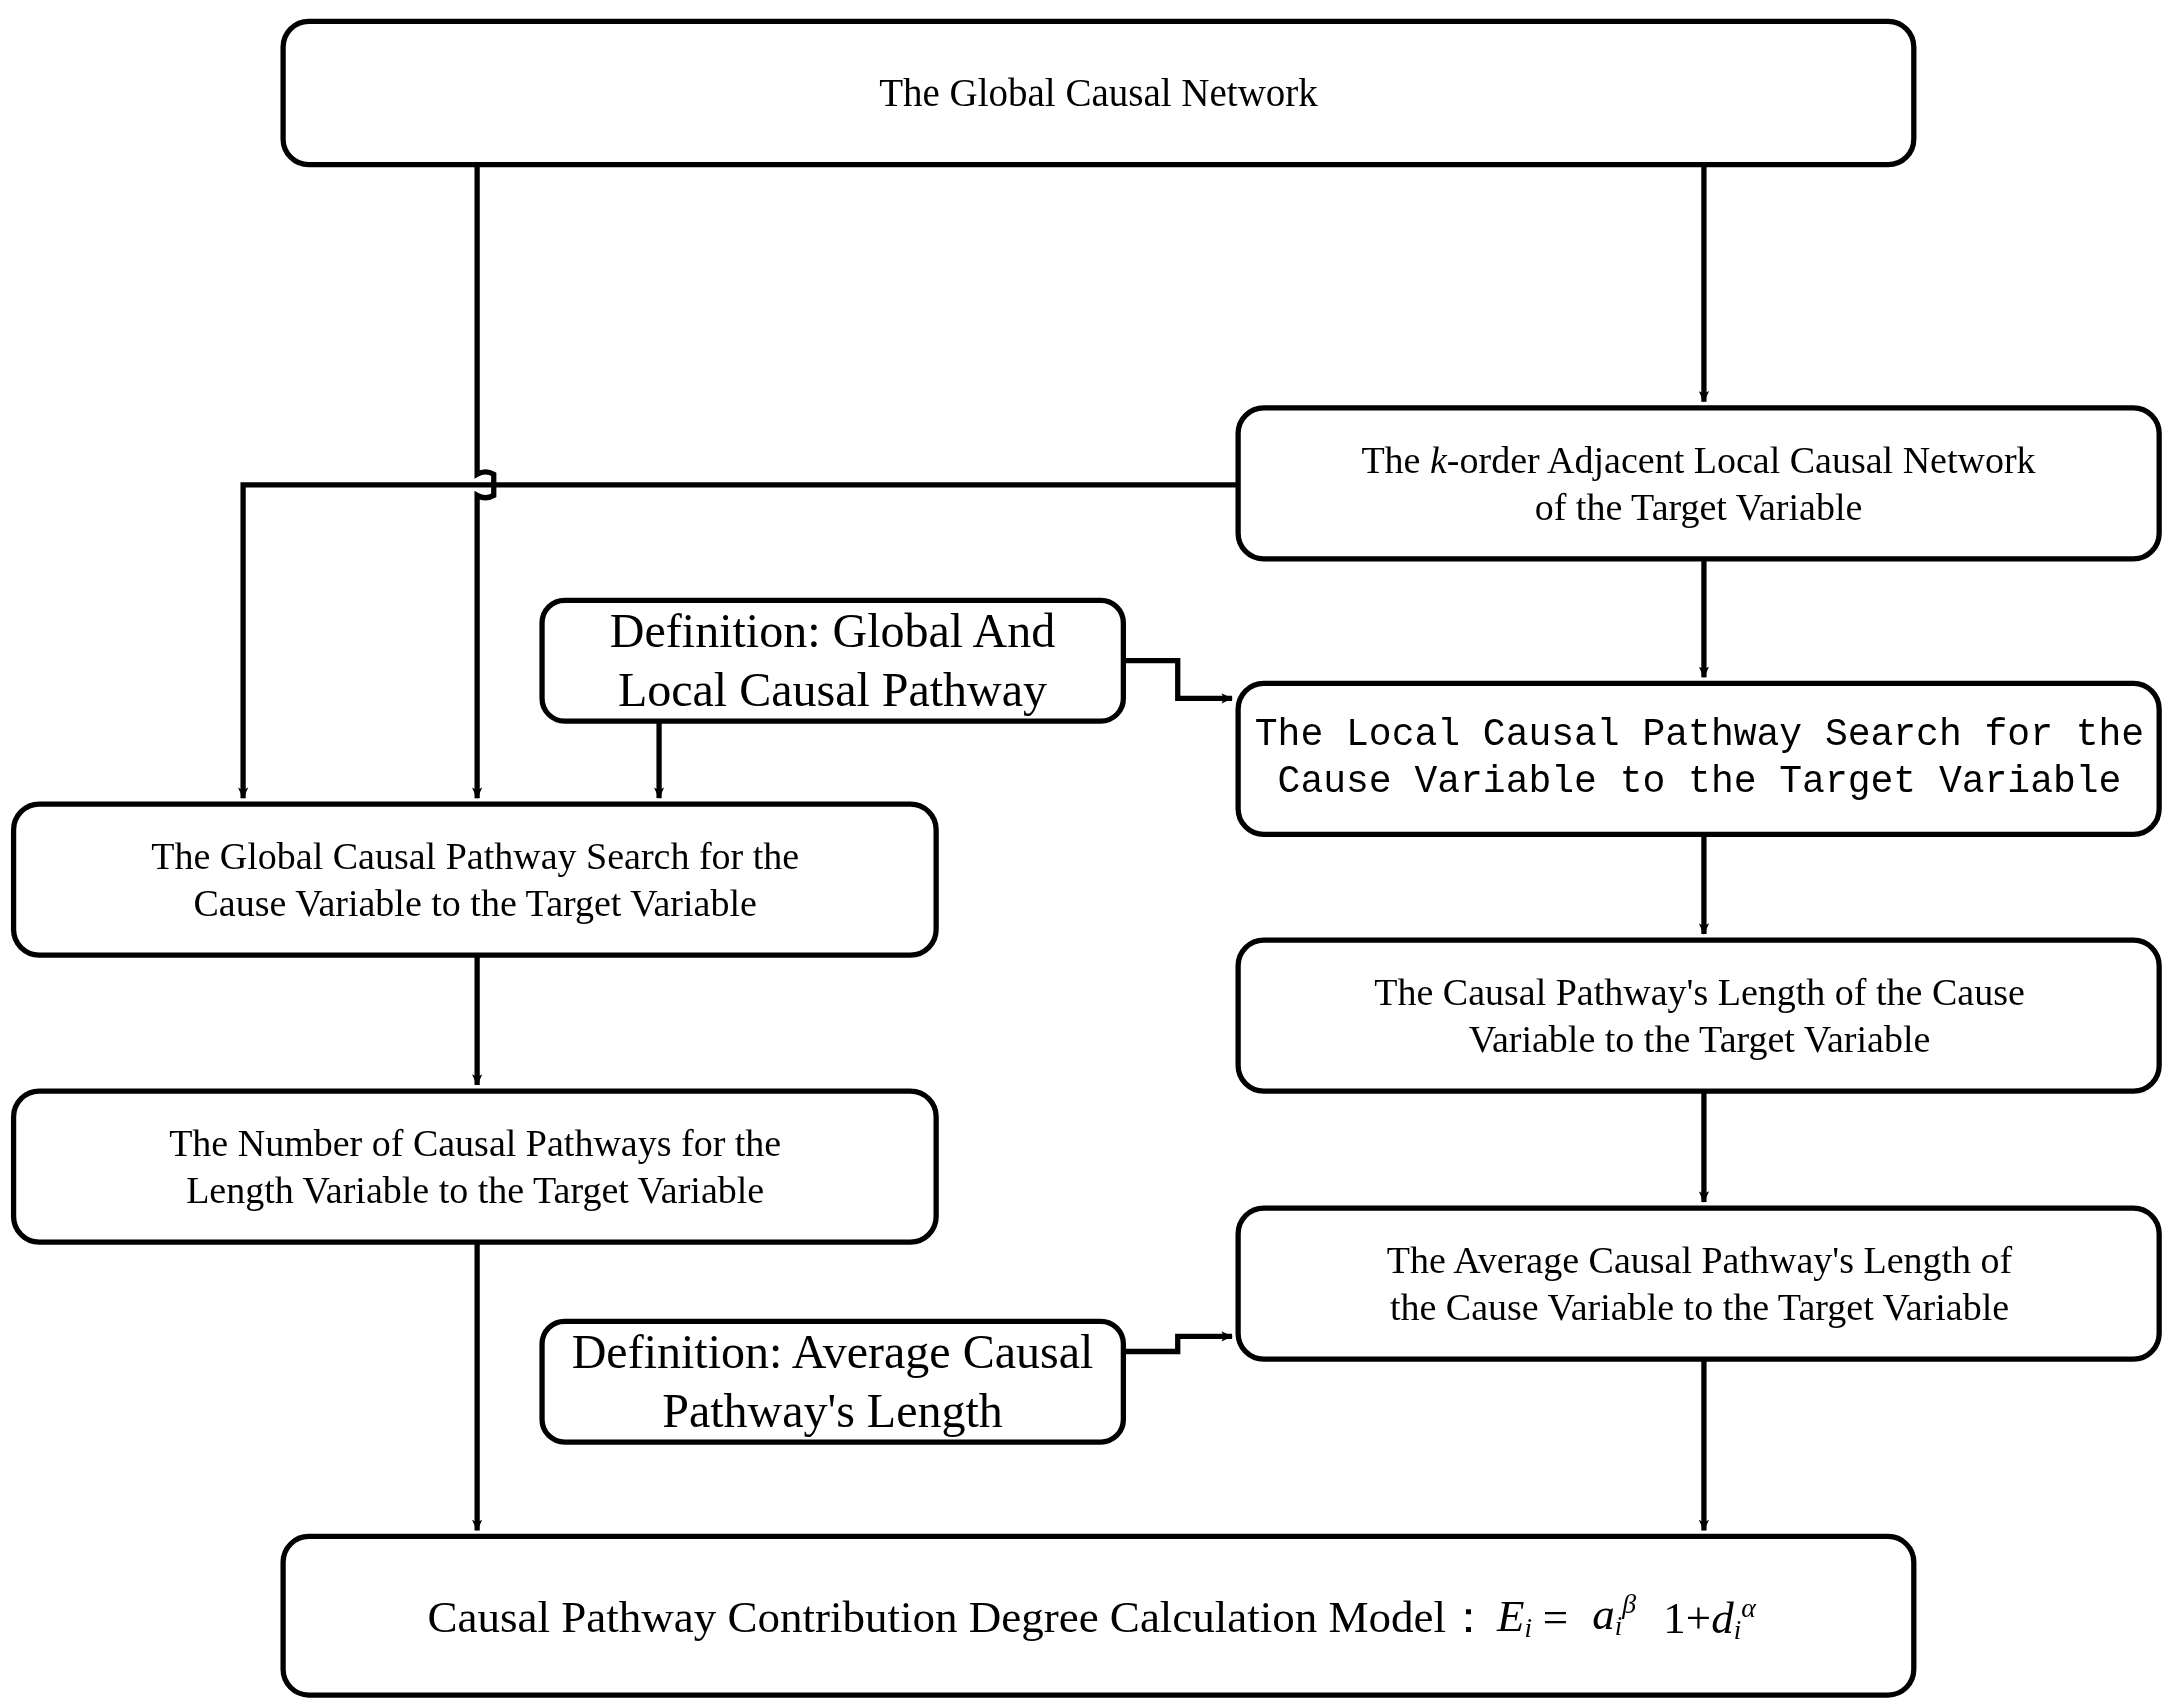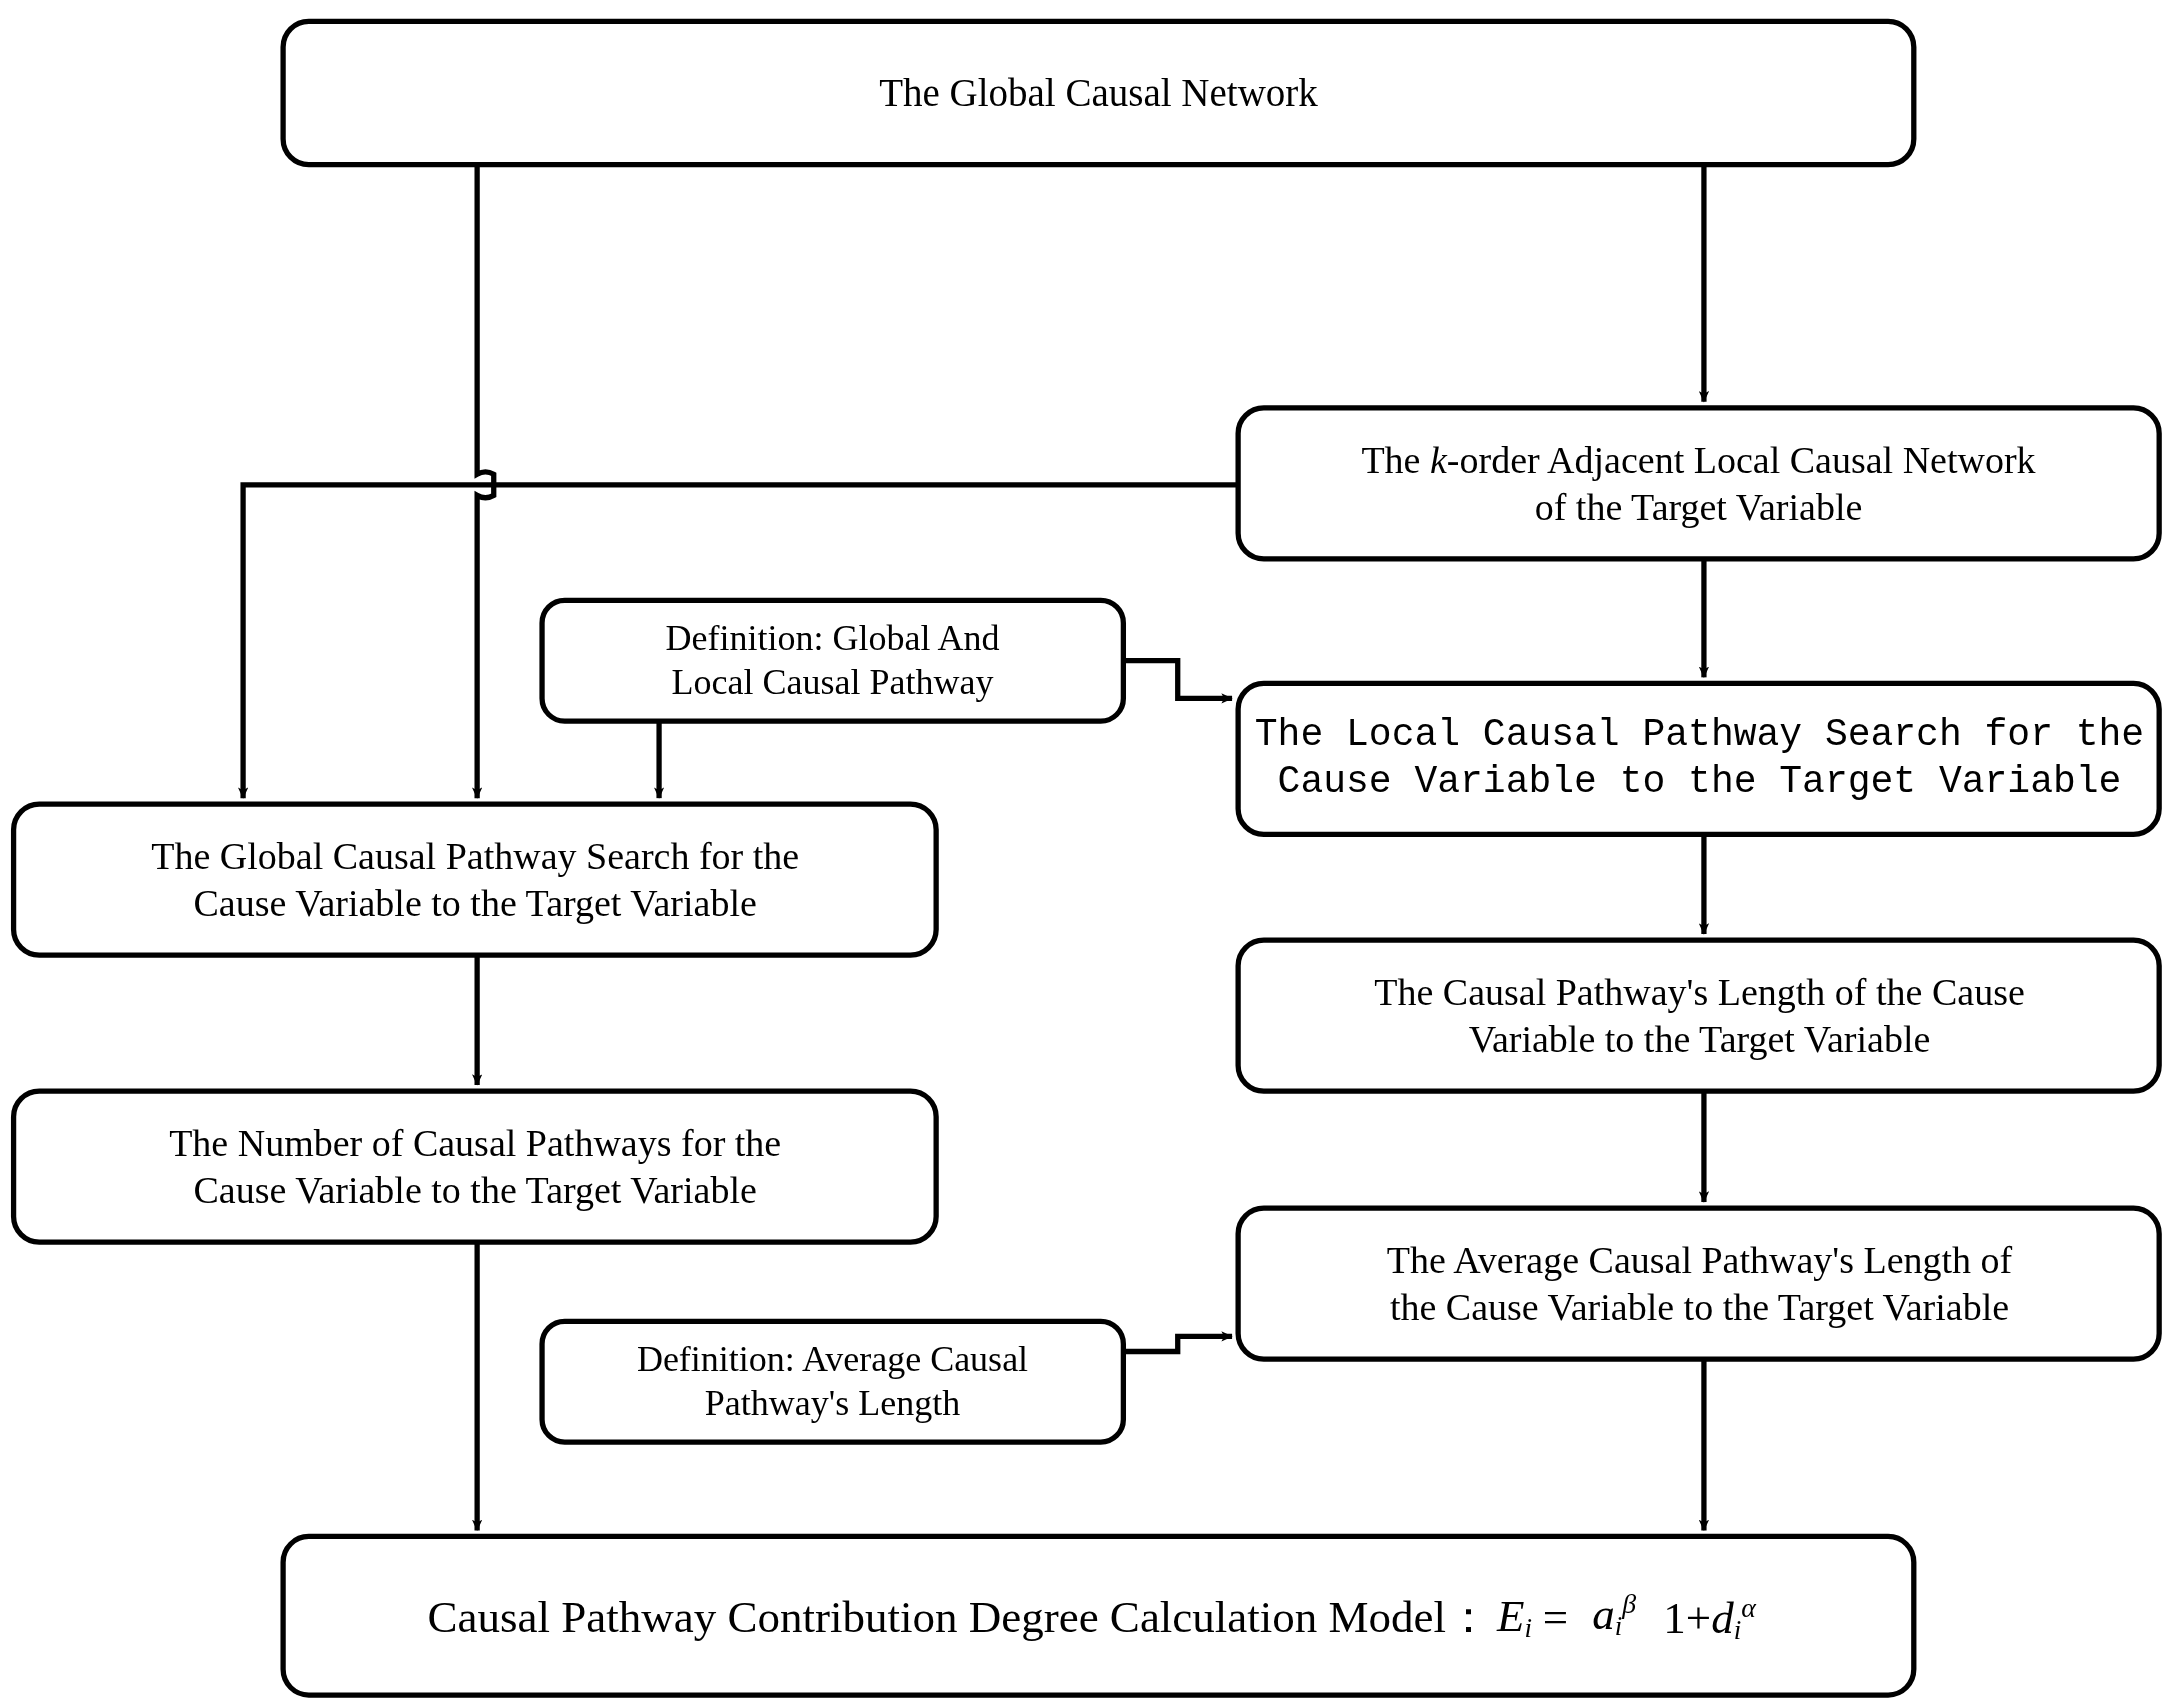--- a/index.html
+++ b/index.html
@@ -28,21 +28,21 @@
     justify-content: center;
     text-align: center;
     font-family: "Liberation Serif", "DejaVu Serif", serif;
     color: #000000;
     line-height: 1.22;
     pointer-events: none;
     white-space: pre-line;
   }
   .fs-big   { font-size: 39px; }
   .fs-norm  { font-size: 38px; }
-  .fs-def   { font-size: 36px; }
+  .fs-def   { font-size: 48px; }
 
   
   .formula-wrap {
     position: absolute;
     display: flex;
     align-items: center;
     justify-content: center;
     font-size: 45px;
     color: #000;
     font-family: "Liberation Serif", "DejaVu Serif", serif;
@@ -144,21 +144,21 @@
   <div class="node-label fs-norm" style="left:1250px; top:683px; width:899px; height:151px;font-family:Liberation Mono, monospace;">The Local Causal Pathway Search for the
 Cause Variable to the Target Variable</div>
 
   <div class="node-label fs-norm" style="left:22.7px; top:804px; width:905px; height:151px;">The Global Causal Pathway Search for the
 Cause Variable to the Target Variable</div>
 
   <div class="node-label fs-norm" style="left:1250px; top:940px; width:899px; height:151px;">The Causal Pathway's Length of the Cause
 Variable to the Target Variable</div>
 
   <div class="node-label fs-norm" style="left:22.7px; top:1091px; width:905px; height:151px;">The Number of Causal Pathways for the
-Cause Variable to the Target Variable</div>
+Length Variable to the Target Variable</div>
 
   <div class="node-label fs-def" style="left:542px; top:1321px; width:581px; height:121px;">Definition: Average Causal
 Pathway's Length</div>
 
   <div class="node-label fs-norm" style="left:1250px; top:1208px; width:899px; height:151px;">The Average Causal Pathway's Length of
 the Cause Variable to the Target Variable</div>
 
   <div class="formula-wrap" style="left:283px; top:1537px; width:1631px; height:159px;">
     <span>Causal Pathway Contribution Degree Calculation Model：</span>
     <span class="eqbox">

